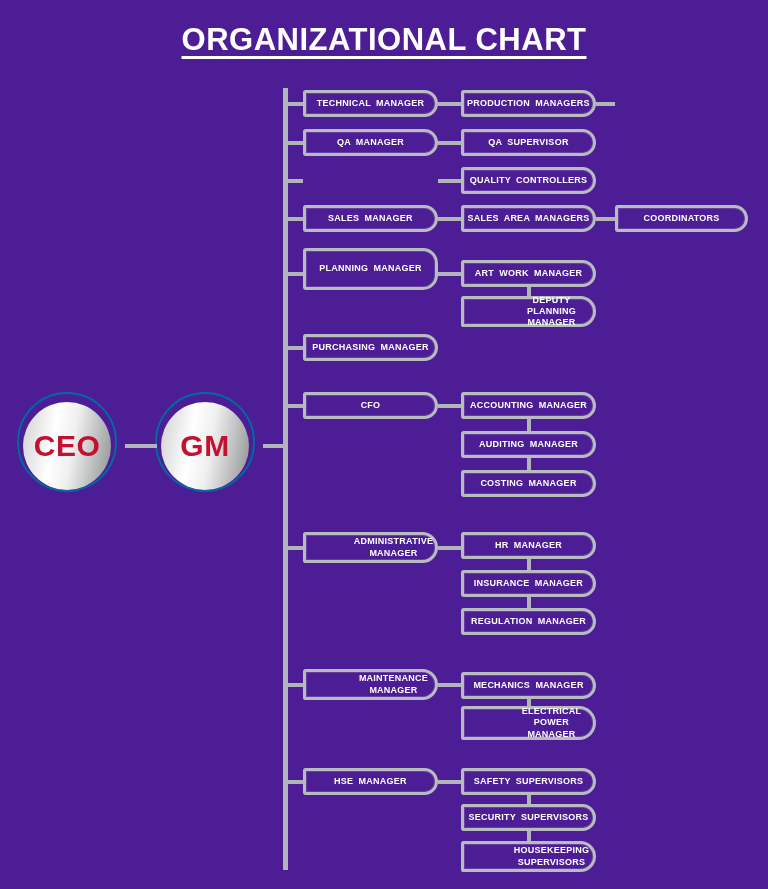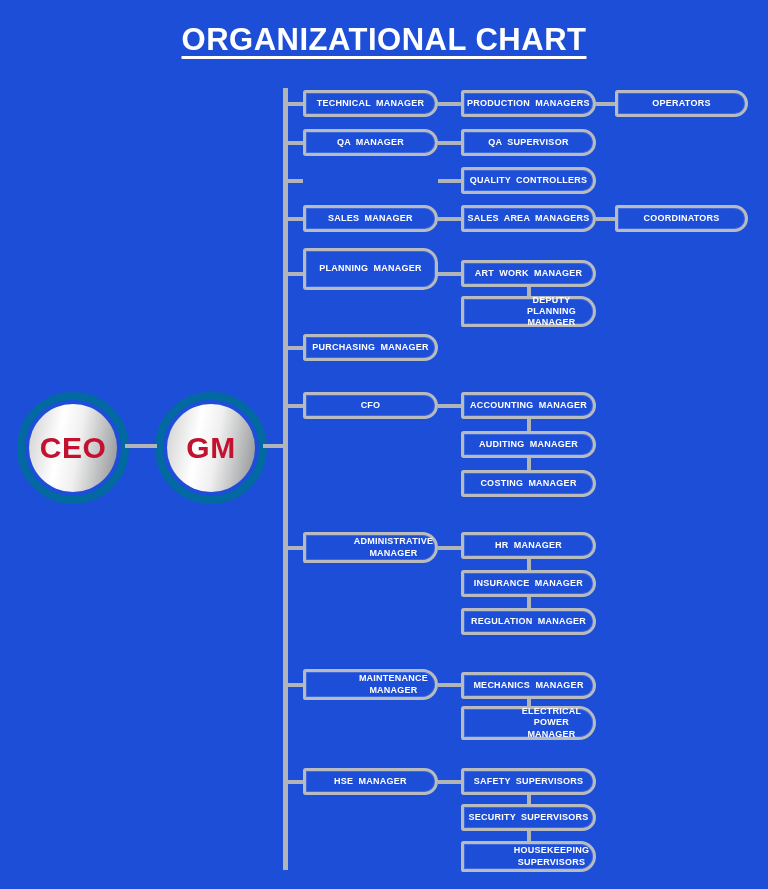--- a/index.html
+++ b/index.html
@@ -1,19 +1,19 @@
 <!DOCTYPE html>
 <html><head>
 <meta charset="utf-8">
 <style>
   html,body{margin:0;padding:0;}
   #stage{
     position:relative;
     width:768px;height:889px;
-    background:#1d4ed8;
+    background:#4c1d95;
     overflow:hidden;
     font-family:"Liberation Sans",sans-serif;
   }
   .title{
     position:absolute;
     left:0;top:22px;width:768px;
     text-align:center;
     color:#ffffff;
     font-size:31px;
     font-weight:bold;
@@ -38,23 +38,23 @@
     white-space:pre-line;
     box-shadow:inset 0 0 0 1px rgba(255,255,255,0.15);
   }
   .node.tall{border-radius:3px 18px 18px 3px;padding-left:46px;}
   .hline,.vline{position:absolute;background:#b2b5b7;}
   .hline{height:4px;}
   .vline{width:4px;}
   .circle{
     position:absolute;
     width:96px;height:96px;
-    border:8px solid #0369a1;
+    border:2px solid #0369a1;
     border-radius:50%;
-    display:flex;align-items:center;justify-content:center;
+    display:flex;align-items:flex-end;justify-content:center;
   }
   .circle-inner{
     width:88px;height:88px;
     border-radius:50%;
     background:linear-gradient(100deg,#cfcfcf 0%,#ffffff 35%,#f0f0f0 55%,#8e9092 100%);
     display:flex;align-items:center;justify-content:center;
     color:#c31230;
     font-weight:bold;
     font-size:30px;
     letter-spacing:0.5px;
@@ -137,16 +137,15 @@
   <div class="node" style="left:461px;top:608px;width:135px;height:27px;">REGULATION MANAGER</div>
   <div class="node" style="left:461px;top:570px;width:135px;height:27px;">INSURANCE MANAGER</div>
   <div class="node" style="left:461px;top:672px;width:135px;height:27px;">MECHANICS MANAGER</div>
   <div class="node tall" style="left:461px;top:706px;width:135px;height:34px;">ELECTRICAL POWER
 MANAGER</div>
   <div class="node" style="left:461px;top:768px;width:135px;height:27px;">SAFETY SUPERVISORS</div>
   <div class="node" style="left:461px;top:804px;width:135px;height:27px;">SECURITY SUPERVISORS</div>
   <div class="node tall" style="left:461px;top:841px;width:135px;height:31px;">HOUSEKEEPING
 SUPERVISORS</div>
 
-  <div class="node" style="left:615px;top:90px;width:133px;height:27px;">OPERATORS</div>
   <div class="node" style="left:615px;top:205px;width:133px;height:27px;">COORDINATORS</div>
 
 </div>
 
 </body></html>

